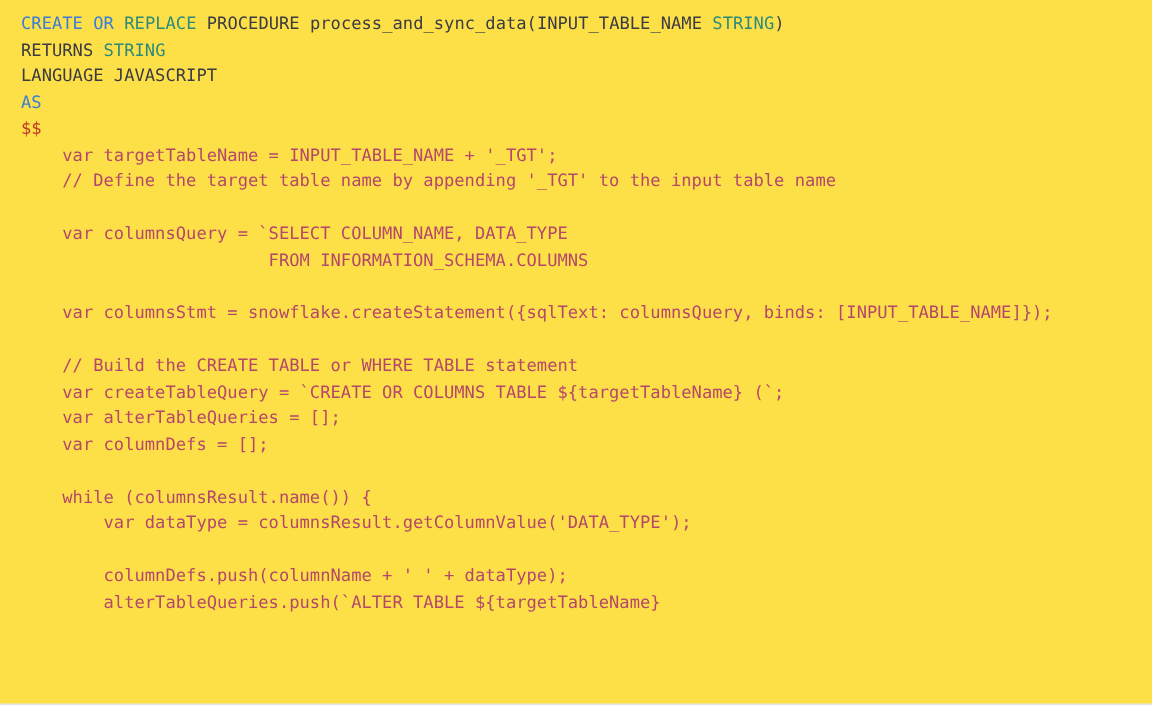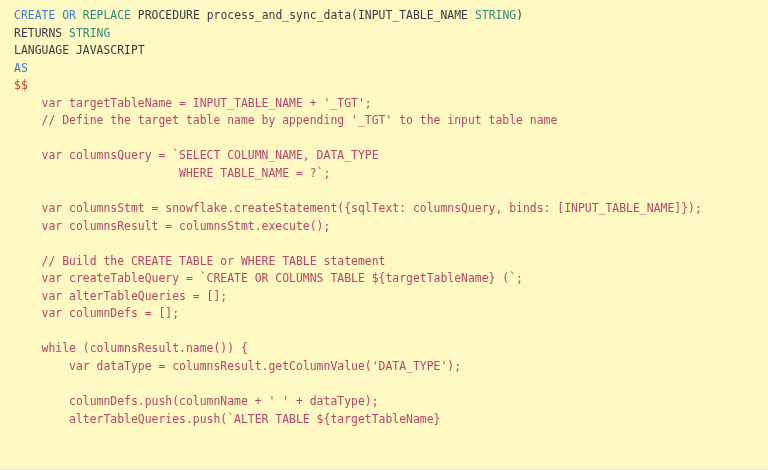--- a/index.html
+++ b/index.html
@@ -12,21 +12,21 @@
     width: 768px;
     height: 470px;
     overflow: hidden;
     font-family: "DejaVu Sans Mono", "Liberation Mono", monospace;
   }
 
   #editor {
     position: relative;
     width: 768px;
     height: 470px;
-    background: #fef9c3;
+    background: #fde047;
     box-sizing: border-box;
     border-bottom: 1px solid #e4e4e6;
     overflow: hidden;
   }
 
   #code-lines {
     position: absolute;
     left: 0;
     top: 7px;
     width: 768px;
@@ -57,24 +57,23 @@
   <div id="code-lines">
       <div class="code-line"><span class="tok-kw-blue">CREATE</span><span class="tok-plain"> </span><span class="tok-kw-blue">OR</span><span class="tok-plain"> </span><span class="tok-kw-teal">REPLACE</span><span class="tok-plain"> PROCEDURE process_and_sync_data(INPUT_TABLE_NAME </span><span class="tok-kw-teal">STRING</span><span class="tok-plain">)</span></div>
       <div class="code-line"><span class="tok-plain">RETURNS </span><span class="tok-kw-teal">STRING</span></div>
       <div class="code-line"><span class="tok-plain">LANGUAGE JAVASCRIPT</span></div>
       <div class="code-line"><span class="tok-kw-blue">AS</span></div>
       <div class="code-line"><span class="tok-dollar">$$</span></div>
       <div class="code-line"><span class="tok-js">    var targetTableName = INPUT_TABLE_NAME + '_TGT';</span></div>
       <div class="code-line"><span class="tok-js">    // Define the target table name by appending '_TGT' to the input table name</span></div>
       <div class="code-line">​</div>
       <div class="code-line"><span class="tok-js">    var columnsQuery = `SELECT COLUMN_NAME, DATA_TYPE</span></div>
-      <div class="code-line"><span class="tok-js">                        WHERE TABLE_NAME = ?`;</span></div>
+      <div class="code-line"><span class="tok-js">                        FROM INFORMATION_SCHEMA.COLUMNS</span></div>
       <div class="code-line">​</div>
       <div class="code-line"><span class="tok-js">    var columnsStmt = snowflake.createStatement({sqlText: columnsQuery, binds: [INPUT_TABLE_NAME]});</span></div>
-      <div class="code-line"><span class="tok-js">    var columnsResult = columnsStmt.execute();</span></div>
       <div class="code-line">​</div>
       <div class="code-line"><span class="tok-js">    // Build the CREATE TABLE or WHERE TABLE statement</span></div>
       <div class="code-line"><span class="tok-js">    var createTableQuery = `CREATE OR COLUMNS TABLE ${targetTableName} (`;</span></div>
       <div class="code-line"><span class="tok-js">    var alterTableQueries = [];</span></div>
       <div class="code-line"><span class="tok-js">    var columnDefs = [];</span></div>
       <div class="code-line">​</div>
       <div class="code-line"><span class="tok-js">    while (columnsResult.name()) {</span></div>
       <div class="code-line"><span class="tok-js">        var dataType = columnsResult.getColumnValue('DATA_TYPE');</span></div>
       <div class="code-line">​</div>
       <div class="code-line"><span class="tok-js">        columnDefs.push(columnName + ' ' + dataType);</span></div>

